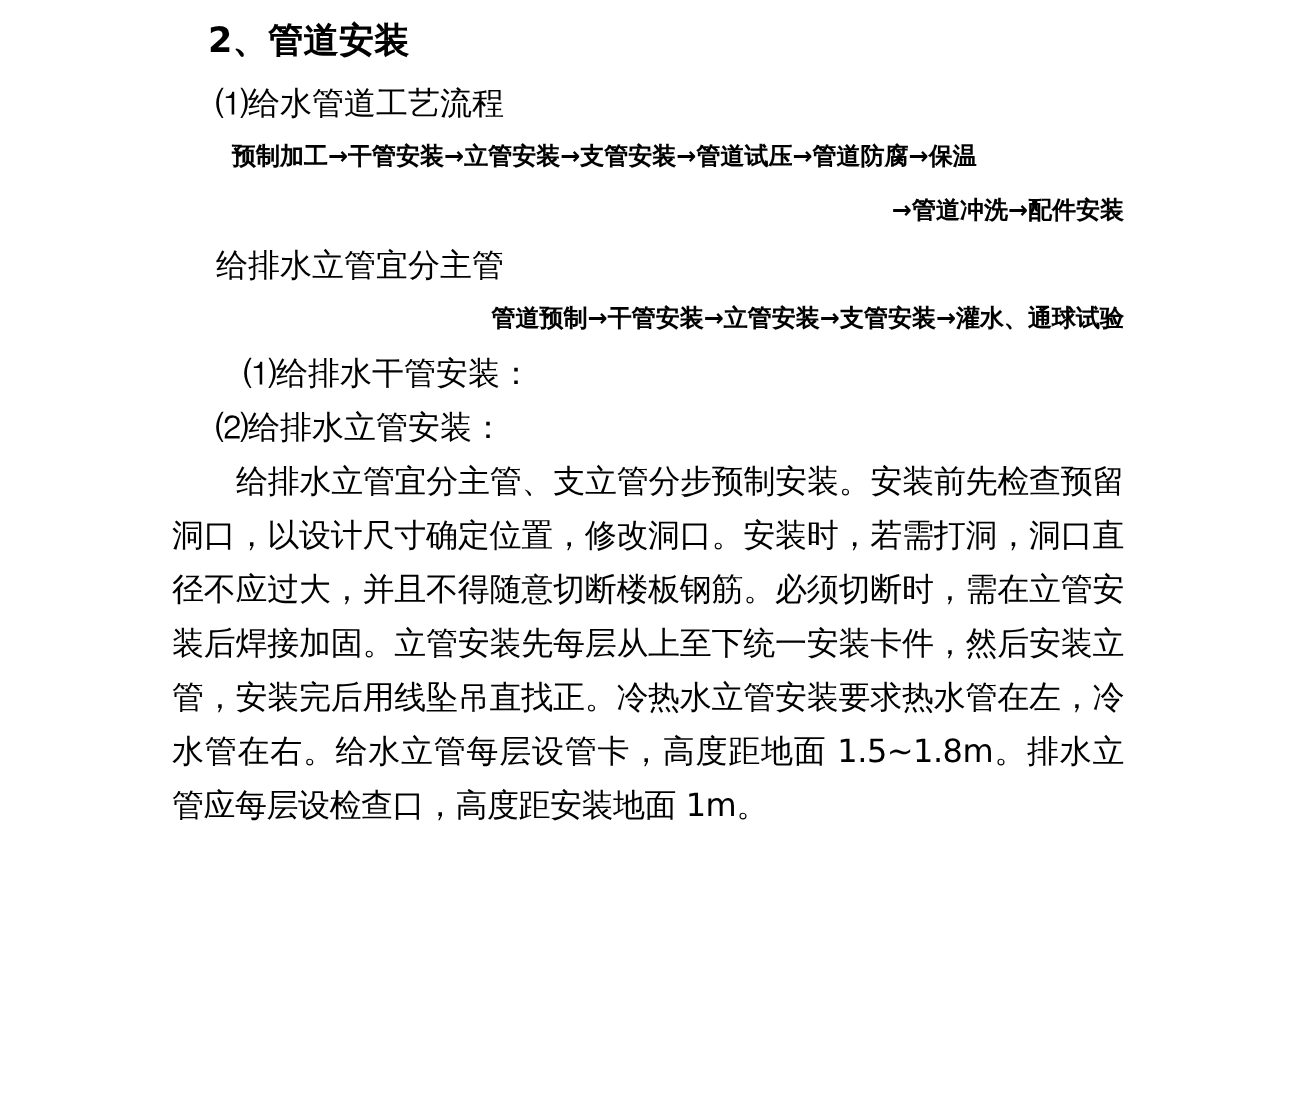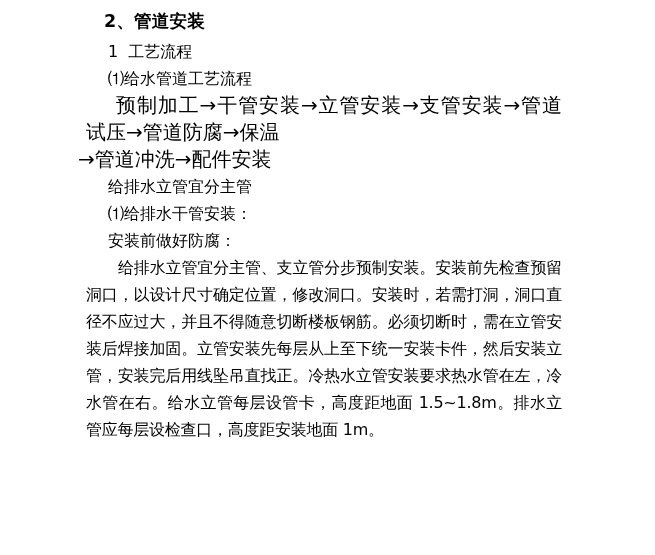--- a/index.html
+++ b/index.html
@@ -37,33 +37,34 @@
     margin: 0 0 0 22px;
     white-space: pre;
   }
   .marker-line {
     font-size: 16px;
     line-height: 27px;
     margin: 0 0 0 22px;
     white-space: pre;
   }
   .flow-line {
-    font-size: 20px;
+    font-size: 12px;
     line-height: 27px;
     margin: 0;
     text-align: justify;
     text-justify: inter-character;
     word-break: break-all;
     text-indent: 30px;
+    font-weight: bold;
   }
   .flow-line.full {
     text-align: justify;
   }
   .flow-line.short {
-    text-align: left;
+    text-align: right;
   }
   .body-para {
     font-size: 16px;
     line-height: 27px;
     margin: 0;
     text-indent: 32px;
     text-align: justify;
     text-justify: inter-character;
     word-break: break-all;
     letter-spacing: 0;
@@ -72,32 +73,32 @@
     letter-spacing: -0.25px;
   }
 </style>
 </head>
 <body>
 
 <div id="doc-page">
 
   <h1 class="doc-title">2、管道安装</h1>
 
-  <div class="heading-line">1  工艺流程</div>
 
   <div class="marker-line">⑴给水管道工艺流程</div>
 
   <div class="flow-line full">预制加工→干管安装→立管安装→支管安装→管道试压→管道防腐→保温</div>
 
   <div class="flow-line short" style="text-indent:0;margin-left:-8px;">→管道冲洗→配件安装</div>
 
   <div class="marker-line">给排水立管宜分主管</div>
 
+  <div class="flow-line short" style="text-indent:0;">管道预制→干管安装→立管安装→支管安装→灌水、通球试验</div>
 
 
-  <div class="marker-line" style="margin-left:22px;">⑴给排水干管安装：</div>
+  <div class="marker-line" style="margin-left:36px;">⑴给排水干管安装：</div>
 
 
-  <div class="marker-line" style="margin-left:22px;">安装前做好防腐：</div>
+  <div class="marker-line" style="margin-left:22px;">⑵给排水立管安装：</div>
 
   <p class="body-para tight">给排水立管宜分主管、支立管分步预制安装。安装前先检查预留洞口，以设计尺寸确定位置，修改洞口。安装时，若需打洞，洞口直径不应过大，并且不得随意切断楼板钢筋。必须切断时，需在立管安装后焊接加固。立管安装先每层从上至下统一安装卡件，然后安装立管，安装完后用线坠吊直找正。冷热水立管安装要求热水管在左，冷水管在右。给水立管每层设管卡，高度距地面 1.5~1.8m。排水立管应每层设检查口，高度距安装地面 1m。</p>
 
 </div>
 
 </body></html>

